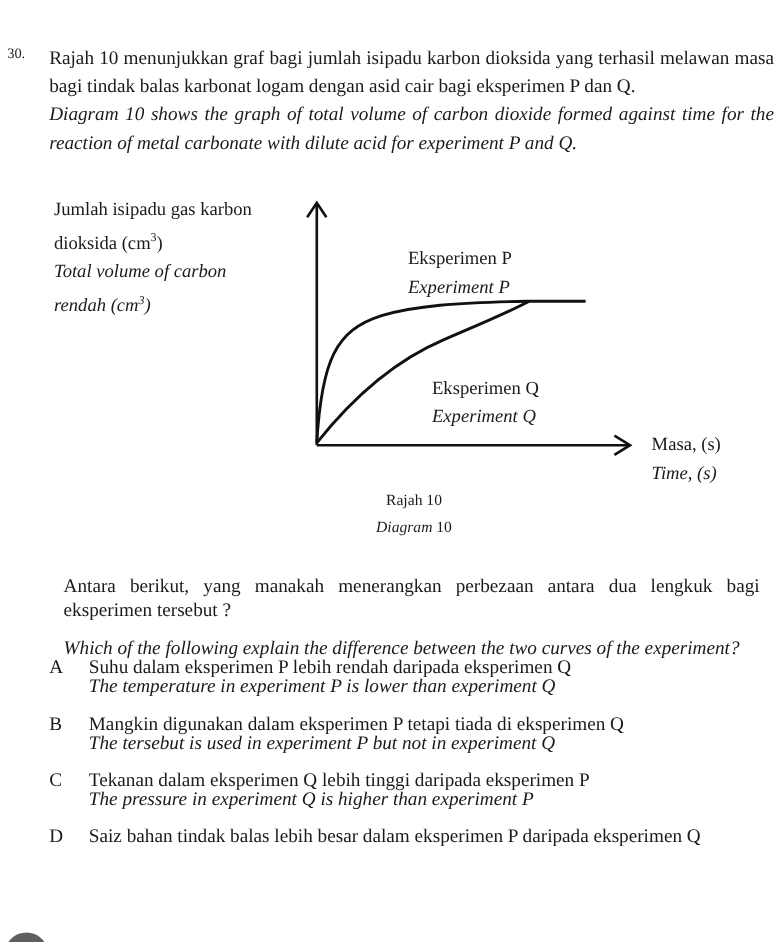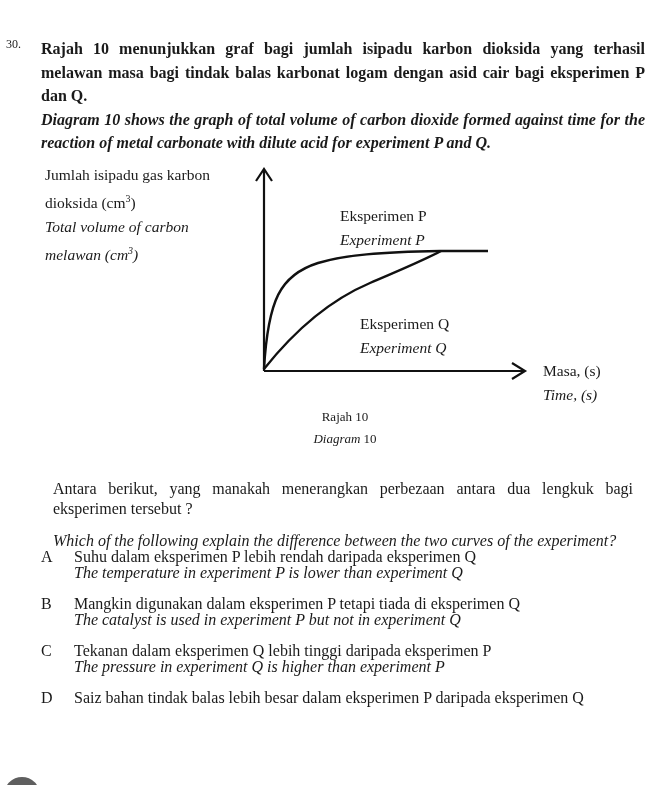--- a/index.html
+++ b/index.html
@@ -1,21 +1,21 @@
 <!DOCTYPE html>
 <html><head>
 <meta charset="utf-8">
 <style>
   html, body { margin: 0; padding: 0; background: #ffffff; }
   body { width: 651px; height: 785px; position: relative; overflow: hidden;
          font-family: "Liberation Serif", "DejaVu Serif", serif; color: #1a1a1a; }
   .abs { position: absolute; }
   .it { font-style: italic; }
   .qnum { left: 6px; top: 37px; font-size: 12px; }
-  .stem { left: 41px; top: 37px; width: 604px; font-size: 16px; line-height: 23.5px; text-align: justify; font-weight: bold; }
+  .stem { left: 41px; top: 37px; width: 604px; font-size: 16px; line-height: 23.5px; text-align: justify; }
   .stem p { margin: 0; }
   .ylabel { left: 45px; top: 163px; font-size: 15.5px; line-height: 24px; }
   .graph { left: 0; top: 0; }
   .glabel { font-size: 15.5px; line-height: 24px; }
   .caption { font-size: 13px; line-height: 22px; text-align: center; }
   .prompt { left: 41px; top: 467px; width: 604px; font-size: 16px; line-height: 20px; text-align: justify; }
   .prompt p { margin: 12px; }
   .options { left: 41px; top: 548px; width: 610px; font-size: 16px; }
   .opt { position: relative; height: 47px; }
   .opt .letter { position: absolute; left: 0; top: 0; }
@@ -29,21 +29,21 @@
 <div class="abs qnum">30.</div>
 <div class="abs stem">
   <p>Rajah 10 menunjukkan graf bagi jumlah isipadu karbon dioksida yang terhasil melawan masa bagi tindak balas karbonat logam dengan asid cair bagi eksperimen P dan Q.</p>
   <p class="it">Diagram 10 shows the graph of total volume of carbon dioxide formed against time for the reaction of metal carbonate with dilute acid for experiment P and Q.</p>
 </div>
 
 <div class="abs ylabel">
   <div>Jumlah isipadu gas karbon</div>
   <div><span>dioksida (cm</span><sup style="font-size:10px">3</sup><span>)</span></div>
   <div class="it">Total volume of carbon</div>
-  <div class="it"><span>melawan (cm</span><sup style="font-size:10px">3</sup><span>)</span></div>
+  <div class="it"><span>rendah (cm</span><sup style="font-size:10px">3</sup><span>)</span></div>
 </div>
 
 <svg class="abs graph" width="651" height="460">
   <line x1="264" y1="371" x2="264" y2="170" stroke="#111" stroke-width="2.2"></line>
   <polyline points="256,181 264,169 272,181" fill="none" stroke="#111" stroke-width="2.2"></polyline>
   <line x1="264" y1="371" x2="524" y2="371" stroke="#111" stroke-width="2.2"></line>
   <polyline points="512,363 525,371 512,379" fill="none" stroke="#111" stroke-width="2.2"></polyline>
   <path d="M264,369 C268,300 280,275 318,263 C345,255 380,252 440,251 L488,251" fill="none" stroke="#111" stroke-width="2.4"></path>
   <path d="M264,369 C295,330 330,300 370,283 C400,270 420,262 441,251" fill="none" stroke="#111" stroke-width="2.4"></path>
 </svg>
@@ -72,21 +72,21 @@
 
 <div class="abs options">
   <div class="opt">
     <span class="letter">A</span>
     <span class="ms">Suhu dalam eksperimen P lebih rendah daripada eksperimen Q</span>
     <span class="en">The temperature in experiment P is lower than experiment Q</span>
   </div>
   <div class="opt">
     <span class="letter">B</span>
     <span class="ms">Mangkin digunakan dalam eksperimen P tetapi tiada di eksperimen Q</span>
-    <span class="en">The catalyst is used in experiment P but not in experiment Q</span>
+    <span class="en">The tersebut is used in experiment P but not in experiment Q</span>
   </div>
   <div class="opt">
     <span class="letter">C</span>
     <span class="ms">Tekanan dalam eksperimen Q lebih tinggi daripada eksperimen P</span>
     <span class="en">The pressure in experiment Q is higher than experiment P</span>
   </div>
   <div class="opt">
     <span class="letter">D</span>
     <span class="ms">Saiz bahan tindak balas lebih besar dalam eksperimen P daripada eksperimen Q</span>
   </div>

